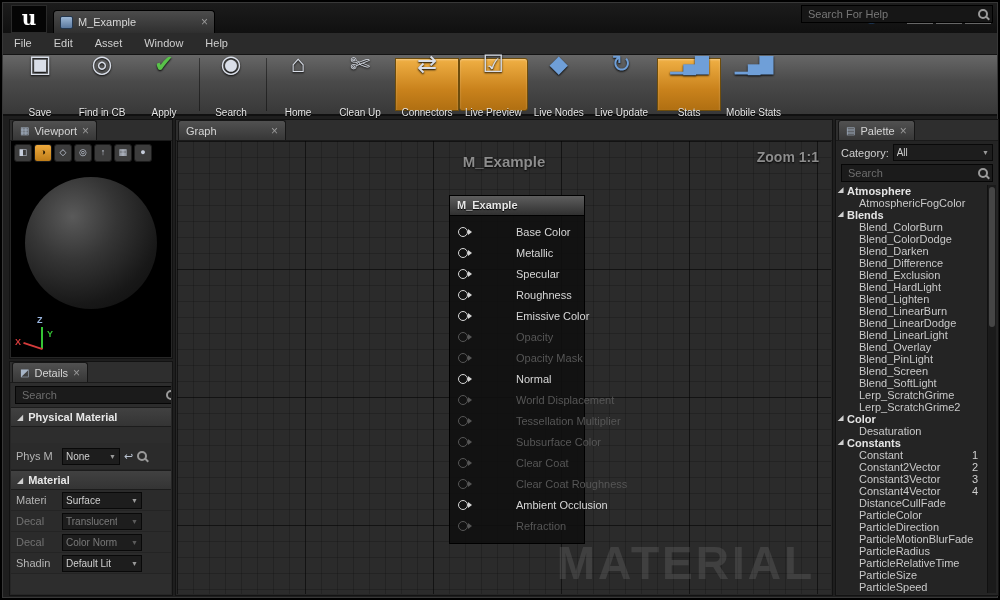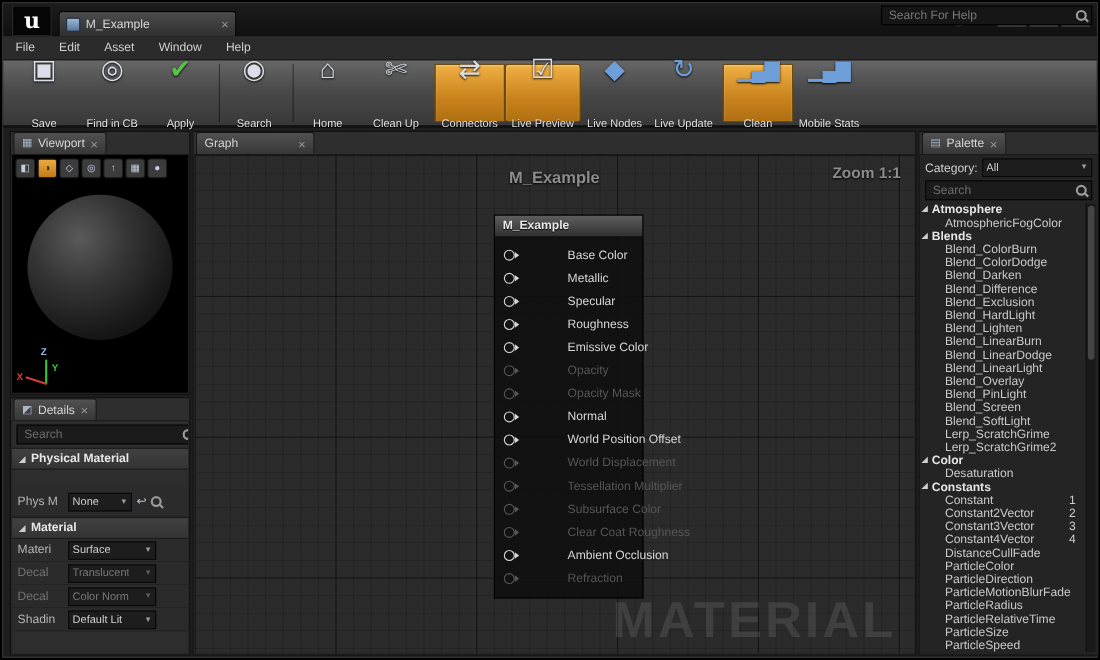--- a/index.html
+++ b/index.html
@@ -211,21 +211,21 @@
         <span class="t-label">Live Nodes</span>
       </div>
 
       <div class="tbtn">
         <span class="t-ic ic-blue">↻</span>
         <span class="t-label">Live Update</span>
       </div>
 
       <div class="tbtn active sep">
         <span class="t-ic ic-blue bars">▁▄▇</span>
-        <span class="t-label">Clean</span>
+        <span class="t-label">Stats</span>
       </div>
 
       <div class="tbtn">
         <span class="t-ic ic-blue bars">▁▄▇</span>
         <span class="t-label">Mobile Stats</span>
       </div>
     </div>
 
   <div class="panel" style="left:6px;top:116px;width:162px;height:238px;">
     <div class="ptabs">
@@ -385,40 +385,40 @@
             <div class="pin disabled">
               <span class="pin-ic"></span>
               <span class="pin-label">Opacity Mask</span>
             </div>
 
             <div class="pin">
               <span class="pin-ic"></span>
               <span class="pin-label">Normal</span>
             </div>
 
-            <div class="pin">
-              <span class="pin-ic"></span>
-              <span class="pin-label">World Position Offset</span>
-            </div>
 
             <div class="pin disabled">
               <span class="pin-ic"></span>
               <span class="pin-label">World Displacement</span>
             </div>
 
             <div class="pin disabled">
               <span class="pin-ic"></span>
               <span class="pin-label">Tessellation Multiplier</span>
             </div>
 
             <div class="pin disabled">
               <span class="pin-ic"></span>
               <span class="pin-label">Subsurface Color</span>
             </div>
 
+            <div class="pin disabled">
+              <span class="pin-ic"></span>
+              <span class="pin-label">Clear Coat</span>
+            </div>
 
             <div class="pin disabled">
               <span class="pin-ic"></span>
               <span class="pin-label">Clear Coat Roughness</span>
             </div>
 
             <div class="pin">
               <span class="pin-ic"></span>
               <span class="pin-label">Ambient Occlusion</span>
             </div>

